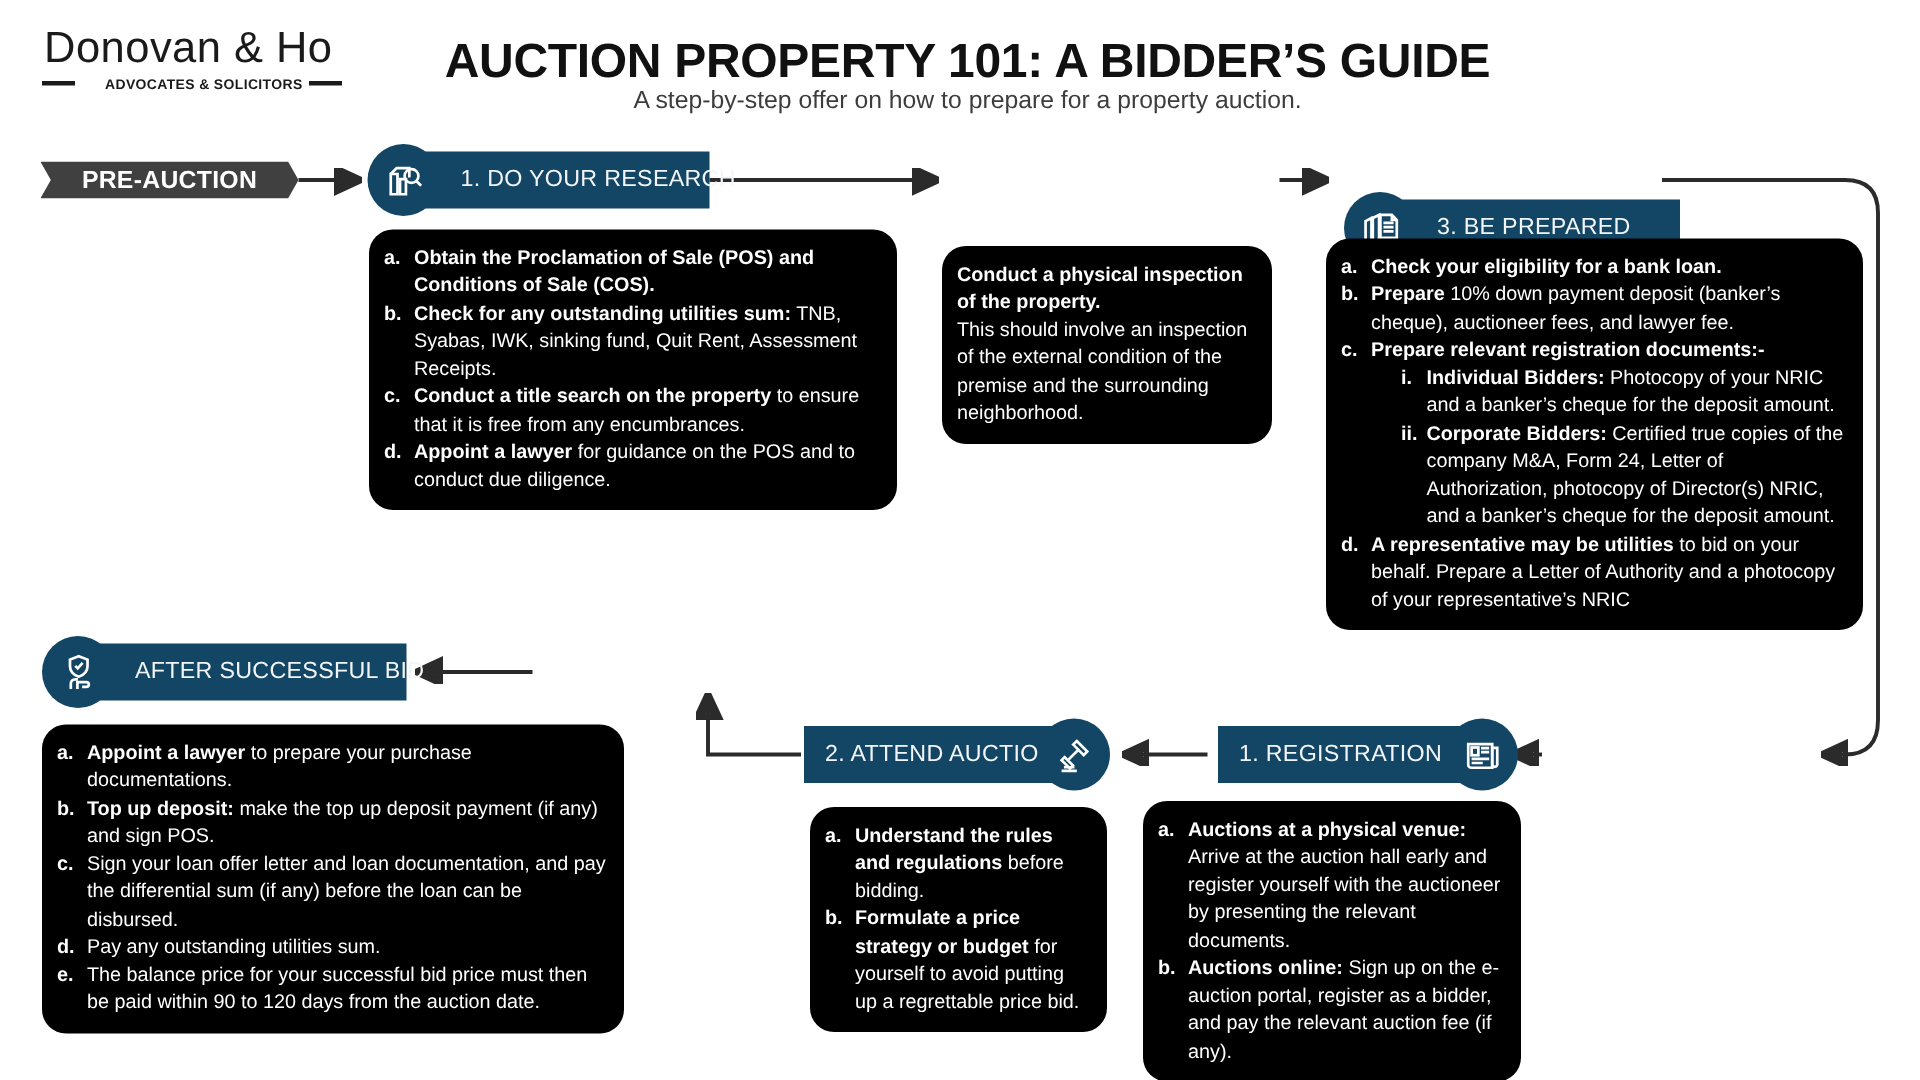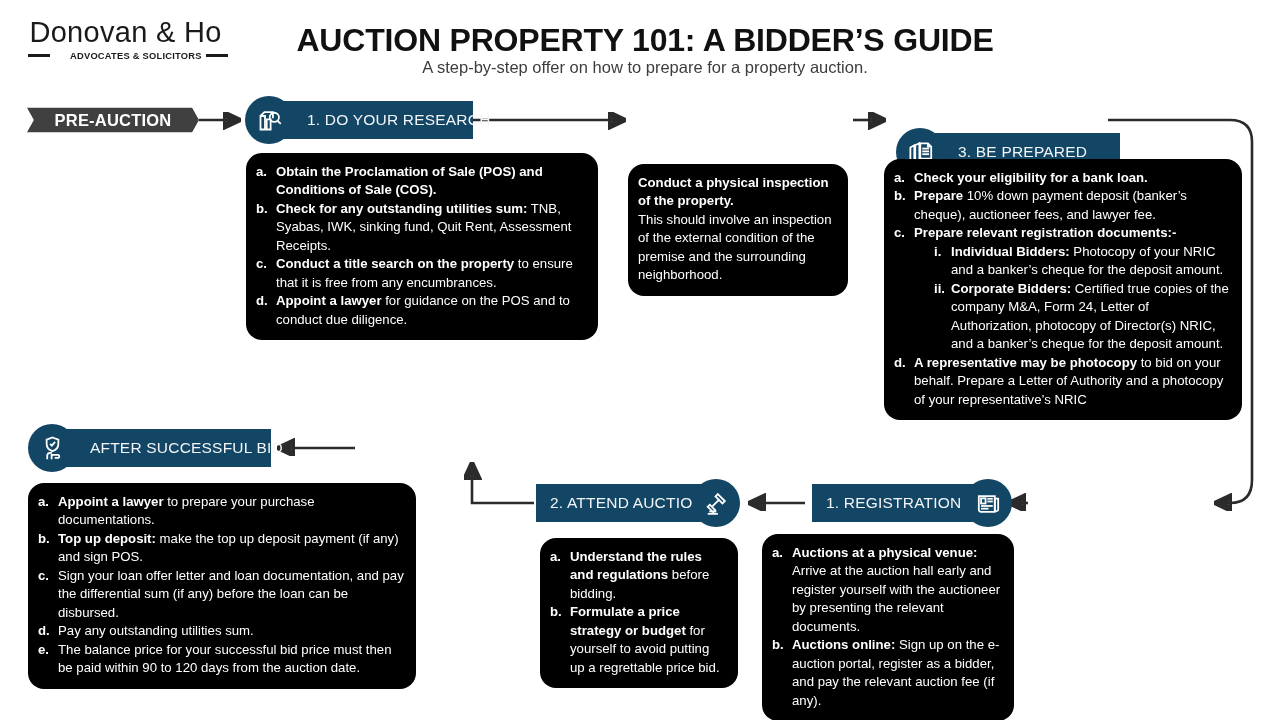--- a/index.html
+++ b/index.html
@@ -221,21 +221,21 @@
             </li>
             <li>
               <span class="mk roman">ii.</span>
               <span class="tx"><b>Corporate Bidders:</b><span> Certified true copies of the company M&amp;A, Form 24, Letter of Authorization, photocopy of Director(s) NRIC, and a  banker’s cheque for the deposit amount.</span></span>
             </li>
           </ol>
         </span>
       </li>
       <li>
         <span class="mk">d.</span>
-        <span class="tx"><b>A representative may be photocopy</b><span> to bid on your behalf. Prepare a Letter of Authority and a photocopy of your representative’s NRIC</span></span>
+        <span class="tx"><b>A representative may be utilities</b><span> to bid on your behalf. Prepare a Letter of Authority and a photocopy of your representative’s NRIC</span></span>
       </li>
     </ol>
   </div>
 
   <div class="stepbar left" style="left:28px; top:429px; width:243px;">
     <div class="bar" style="width:219px;">
       <span class="label">AFTER SUCCESSFUL BID</span>
     </div>
     <div class="circ">
       <svg viewBox="0 0 24 24">

